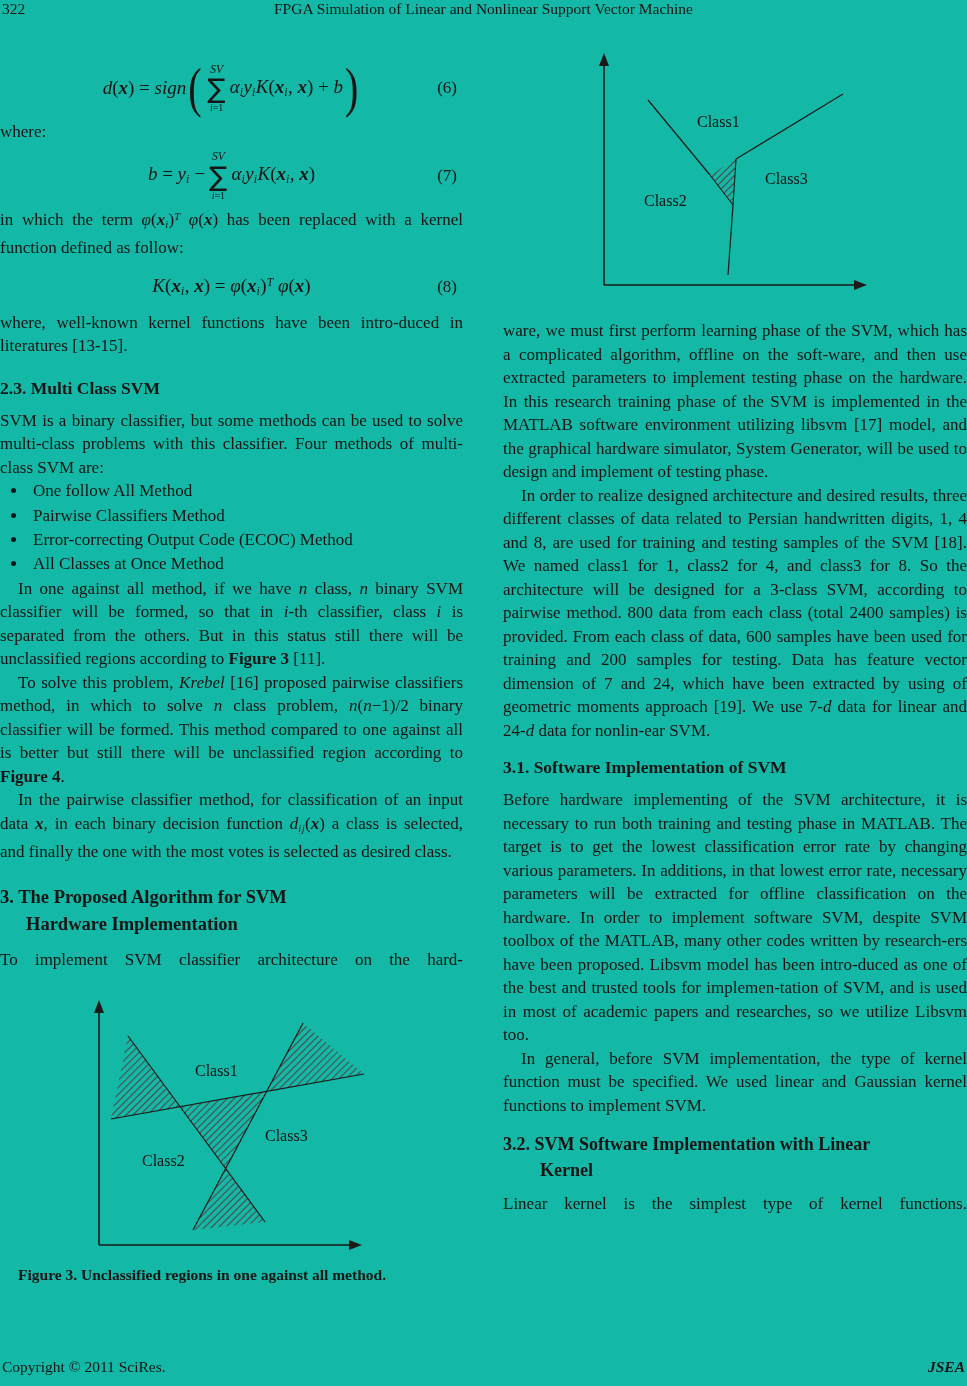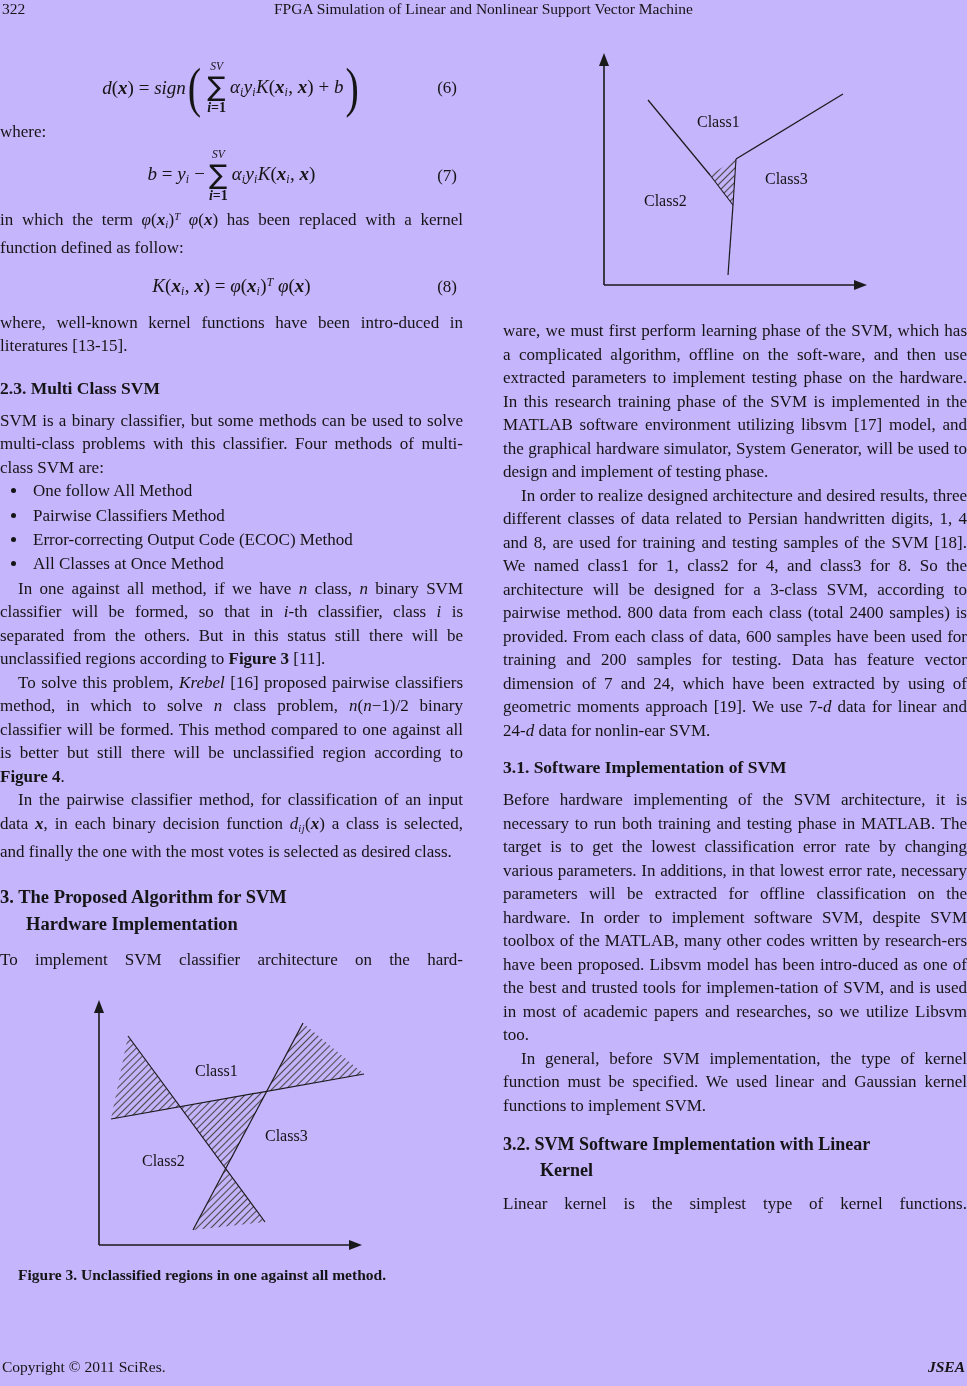--- a/index.html
+++ b/index.html
@@ -1,19 +1,19 @@
 <!DOCTYPE html>
 <html><head>
 <meta charset="utf-8">
 <style>
   html,body{margin:0;padding:0;background:#ffffff;}
   .page{
     position:relative;
     width:967px;height:1386px;
-    background:#c4b5fd;
+    background:#14b8a6;
     color:#151515;
     font-family:"Liberation Serif","DejaVu Serif",serif;
     font-size:17px;
     overflow:hidden;
   }
   
   .hdr{position:absolute;top:0;left:0;right:0;height:22px;}
   .hdr .pageno{position:absolute;left:2px;top:0;font-size:15.5px;}
   .hdr .title{position:absolute;left:0;right:0;top:0;text-align:center;font-size:15.5px;}
   
@@ -39,21 +39,21 @@
   .equation{position:relative;display:flex;justify-content:center;align-items:center;}
   .eq6{min-height:64px;margin-top:22px;}
   .eq7{min-height:58px;margin-top:3px;}
   .eq8{min-height:36px;margin-top:9px;margin-bottom:6px;}
   .eq-body{display:inline-flex;align-items:center;font-size:19px;}
   .eq-num{position:absolute;right:6px;top:50%;transform:translateY(-50%);font-size:17px;}
   .bigparen{font-size:40px;font-weight:400;line-height:1;transform:scaleY(1.35);margin:0 2px;}
   .sum{display:inline-flex;flex-direction:column;align-items:center;margin:0 4px;justify-content:flex-end;}
   .sum .top{font-size:11.5px;font-style:italic;line-height:1.1;}
   .sum .sym{font-size:27px;line-height:1.0;font-family:"DejaVu Sans",sans-serif;}
-  .sum .bot{font-size:14px;line-height:1.1;font-weight:bold;}
+  .sum .bot{font-size:10px;line-height:1.1;}
   
   .figure{margin:0;}
   .fig3-svg{margin-top:26px;}
   .fig4-svg{margin-top:16px;}
   svg text{font-family:"Liberation Serif",serif;font-size:16px;fill:#141414;}
   .figcap{font-weight:bold;font-size:15.5px;line-height:20px;margin-top:10px;text-align:justify;}
   .fig3cap{margin-top:8px;padding-left:18px;}
   
   .ftr{position:absolute;left:0;right:0;top:1358px;height:24px;font-size:15.5px;}
   .ftr .copy{position:absolute;left:2px;top:0;font-family:Liberation Serif, serif;}

